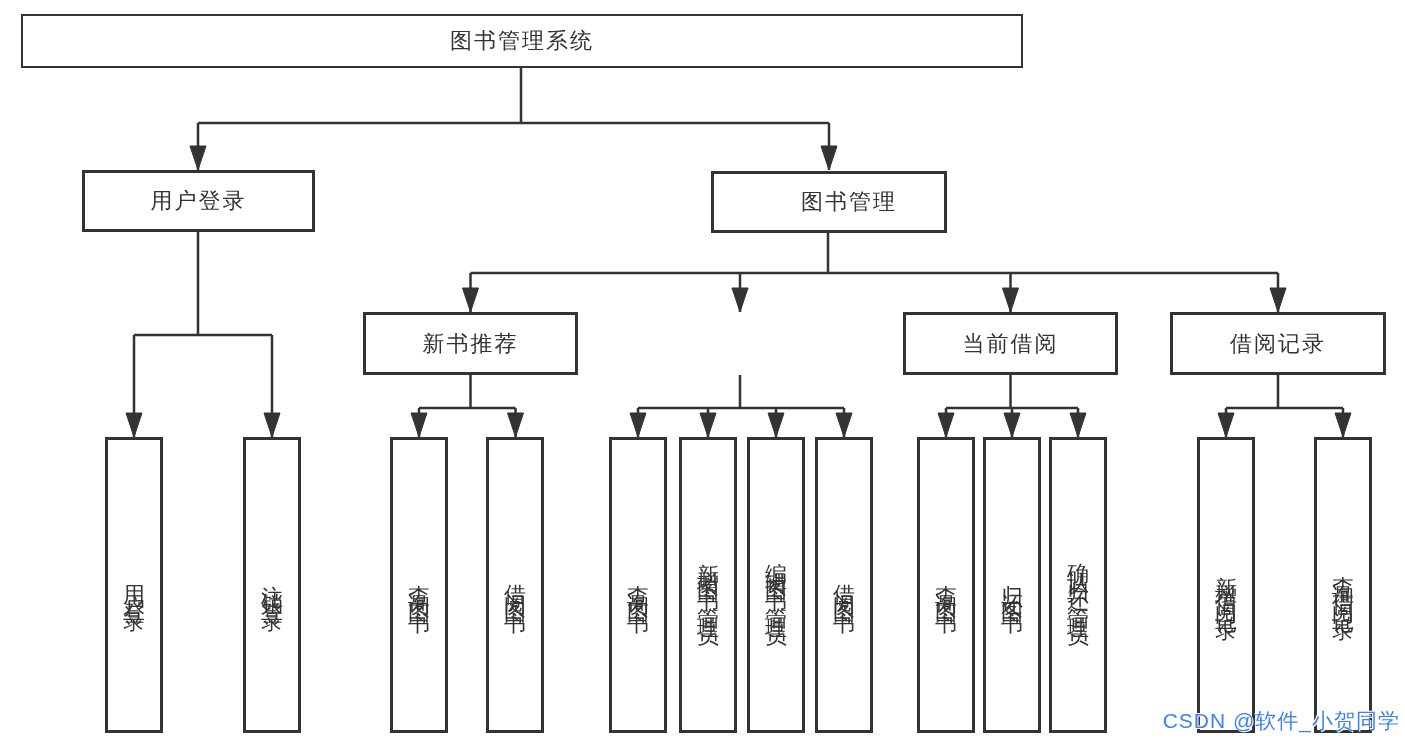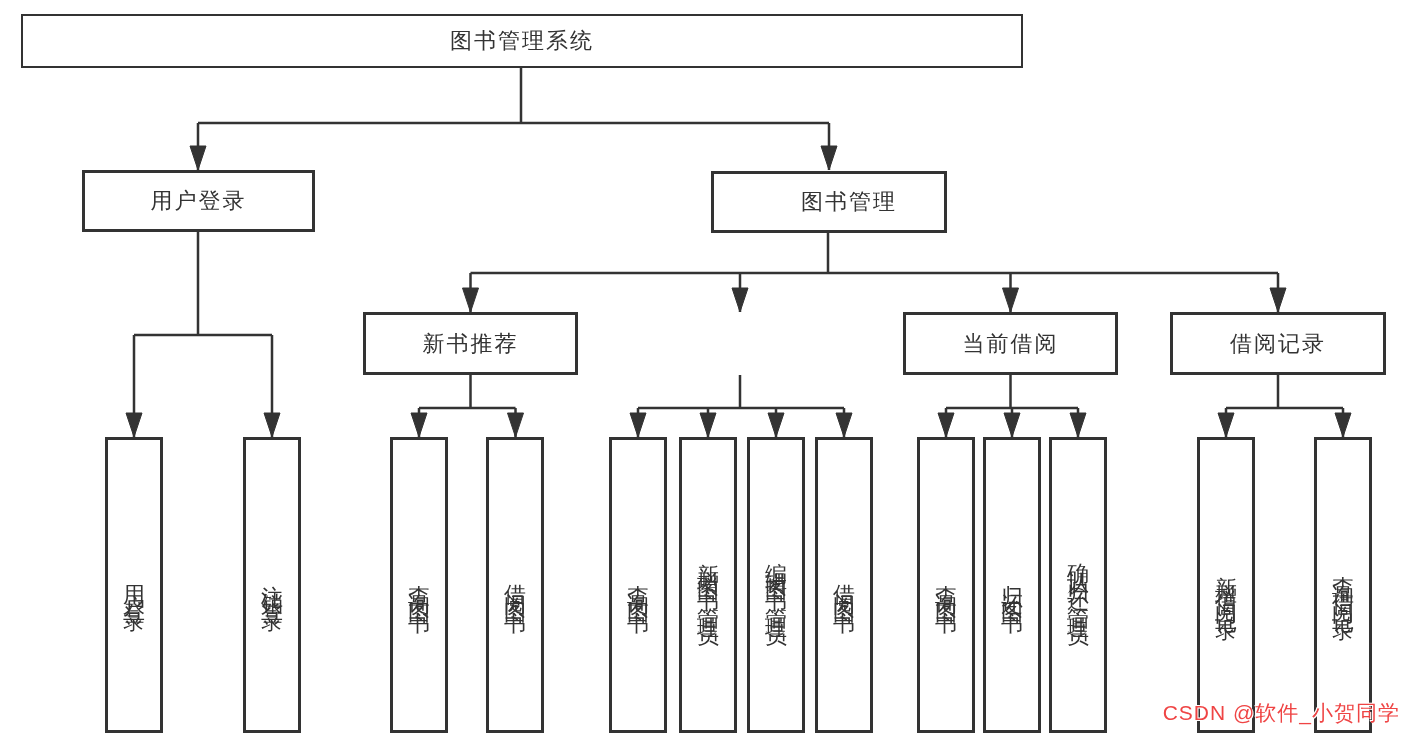--- a/index.html
+++ b/index.html
@@ -50,23 +50,23 @@
   }
   .lf1  { left: 105px; }  .lf2  { left: 243px; }
   .lf3  { left: 390px; }  .lf4  { left: 486px; }
   .lf5  { left: 609px; }  .lf6  { left: 679px; }
   .lf7  { left: 747px; }  .lf8  { left: 815px; }
   .lf9  { left: 917px; }  .lf10 { left: 983px; }
   .lf11 { left: 1049px; }
   .lf12 { left: 1197px; } .lf13 { left: 1314px; }
   .watermark {
     position: absolute;
-    right: 5px; bottom: 20px;
+    right: 5px; bottom: 12px;
     font-size: 21px;
-    color: #ef4444;
+    color: #3b82f6;
     letter-spacing: 1px;
     text-shadow: 1px 1px 0 #ffffff, -1px -1px 0 #ffffff;
     white-space: nowrap;
   }
 </style>
 </head>
 <body>
 
 <div class="canvas">
 

